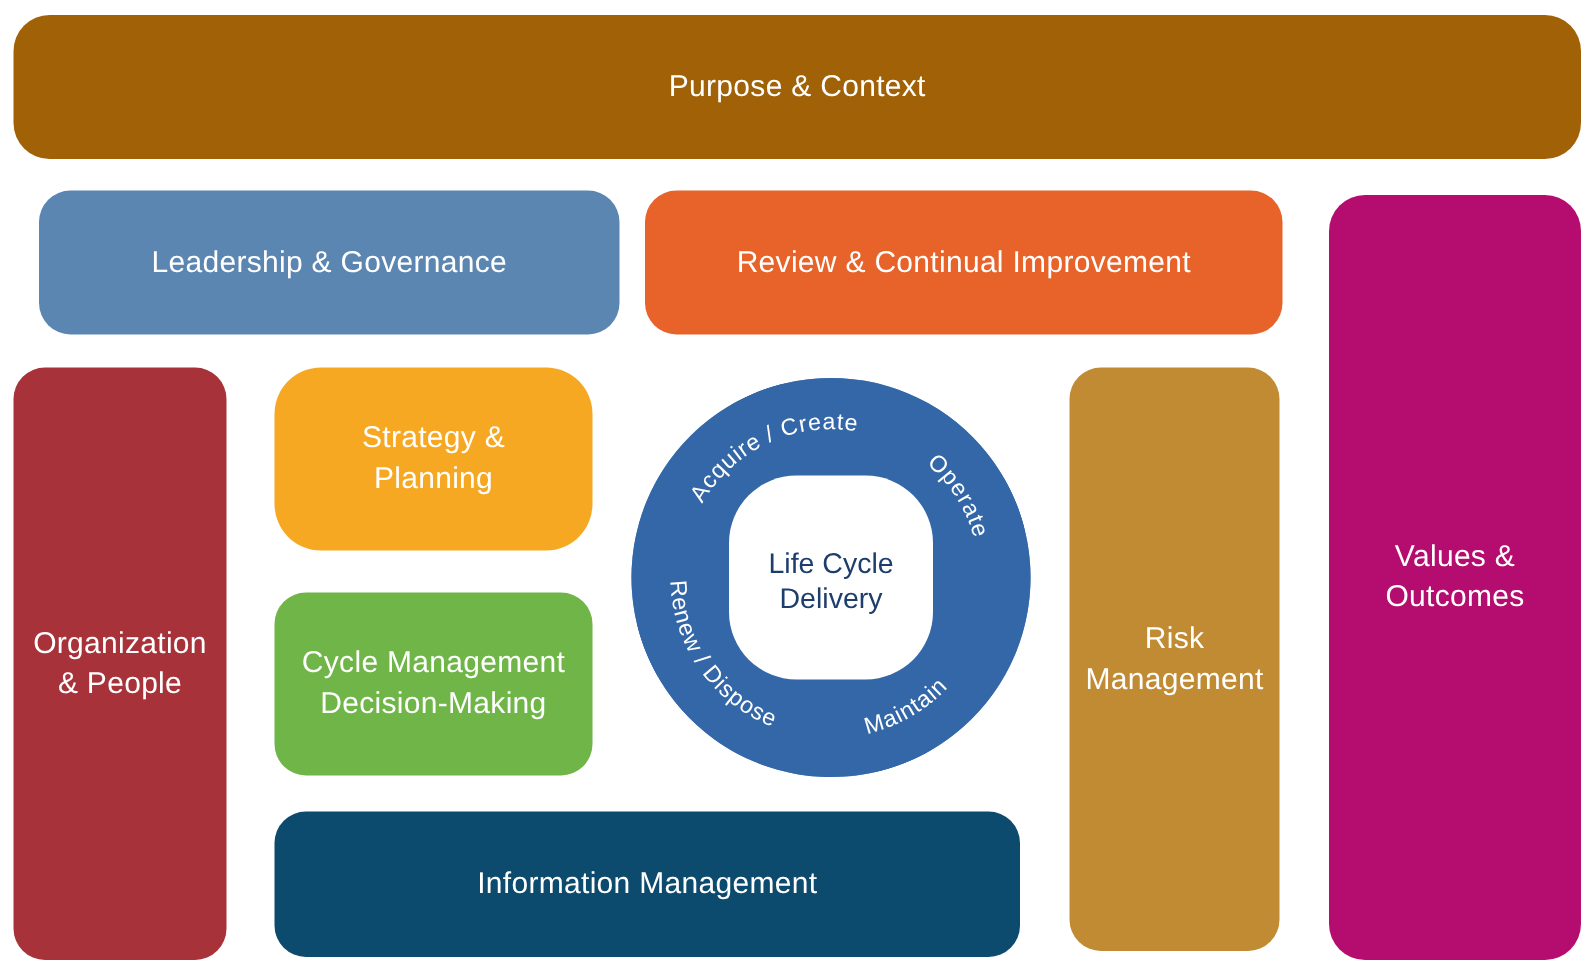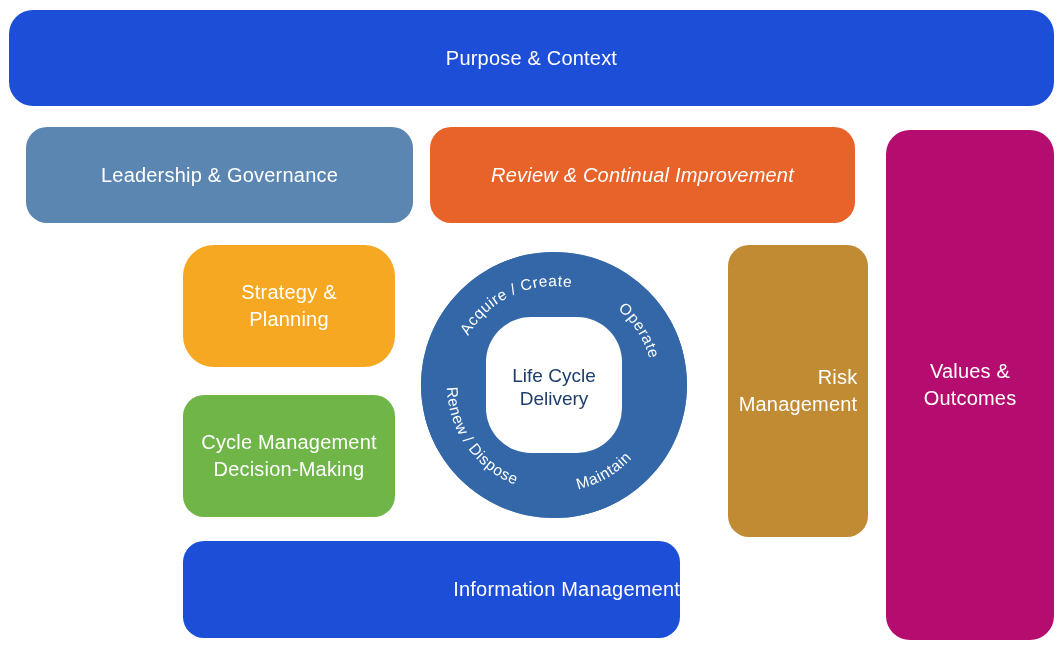--- a/index.html
+++ b/index.html
@@ -10,70 +10,74 @@
   .box{
     position:absolute;display:flex;align-items:center;justify-content:center;
     border-radius:21px;color:#ffffff;text-align:center;
   }
   .box-label{
     white-space:pre-line;font-size:20px;line-height:1.35;color:#fff;
     letter-spacing:0.2px;
   }
   .purpose        {left:9px;   top:10px;  width:1045px; height:96px; border-radius:24px;}
   .leadership     {left:9px;   top:127px; width:387px;  height:96px;margin-left:17px;}
-  .review         {left:430px; top:127px; width:425px;  height:96px;font-style:italic;}
+  .review         {left:430px; top:127px; width:425px;  height:96px;}
   .values         {left:886px; top:130px; width:168px;  height:510px;}
   .organization   {left:9px;   top:245px; width:142px;  height:395px;}
   .strategy       {left:183px; top:245px; width:212px;  height:122px;}
   .asset          {left:183px; top:395px; width:212px;  height:122px;}
-  .risk           {left:728px; top:245px; width:140px;  height:292px;text-align:right;}
+  .risk           {left:713px; top:245px; width:140px;  height:389px;}
   .information    {left:183px; top:541px; width:497px;  height:97px;}
   .wheel-wrap{position:absolute;left:419px;top:250px;width:270px;height:270px;}
   .arc-label{fill:#ffffff;font-size:15.5px;letter-spacing:0.6px;font-family:"Liberation Sans",sans-serif;}
   .center-label{font-size:19px;font-family:"Liberation Sans",sans-serif;text-anchor:middle;}
 </style>
 </head>
 <body>
 
 <div class="canvas">
 
-  <div class="box purpose" style="background-color: #1d4ed8; align-items: center;">
+  <div class="box purpose" style="background-color: #a16207; align-items: center;">
     <div class="box-label">Purpose &amp; Context</div>
   </div>
 
   <div class="box leadership" style="background-color: rgb(91, 134, 178);">
     <div class="box-label">Leadership &amp; Governance</div>
   </div>
 
   <div class="box review" style="background-color: rgb(232, 99, 42);">
     <div class="box-label">Review &amp; Continual Improvement</div>
   </div>
 
   <div class="box values" style="background-color: rgb(181, 13, 111); border-radius: 24px;">
     <div class="box-label">Values &amp;
 Outcomes</div>
   </div>
 
+  <div class="box organization" style="background-color: rgb(168, 50, 58);">
+    <div class="box-label">Organization
+&amp; People</div>
+  </div>
 
   <div class="box strategy" style="background-color: rgb(247, 168, 35); border-radius: 31px;">
     <div class="box-label">Strategy &amp;
 Planning</div>
   </div>
 
   <div class="box asset" style="background-color: rgb(111, 181, 72);">
     <div class="box-label">Cycle Management
 Decision-Making</div>
   </div>
 
   <div class="box risk" style="background-color: rgb(192, 139, 51);">
     <div class="box-label">Risk
 Management</div>
   </div>
 
-  <div class="box information" style="background-color: #1d4ed8; justify-content: flex-end;">
+  <div class="box information" style="background-color: #0c4a6e;">
     <div class="box-label">Information Management</div>
   </div>
 
   <div class="wheel-wrap">
     <svg width="270" height="270" viewBox="-135 -135 270 270">
       <defs>
         <path id="blade" d="M -115.2,66.5
                             A 133 133 0 0 1 -34.4,-128.5
                             C 4.2,-138.9 46.1,-56.0 17.1,-63.8
                             A 66 66 0 0 0 -65.7,-5.8

